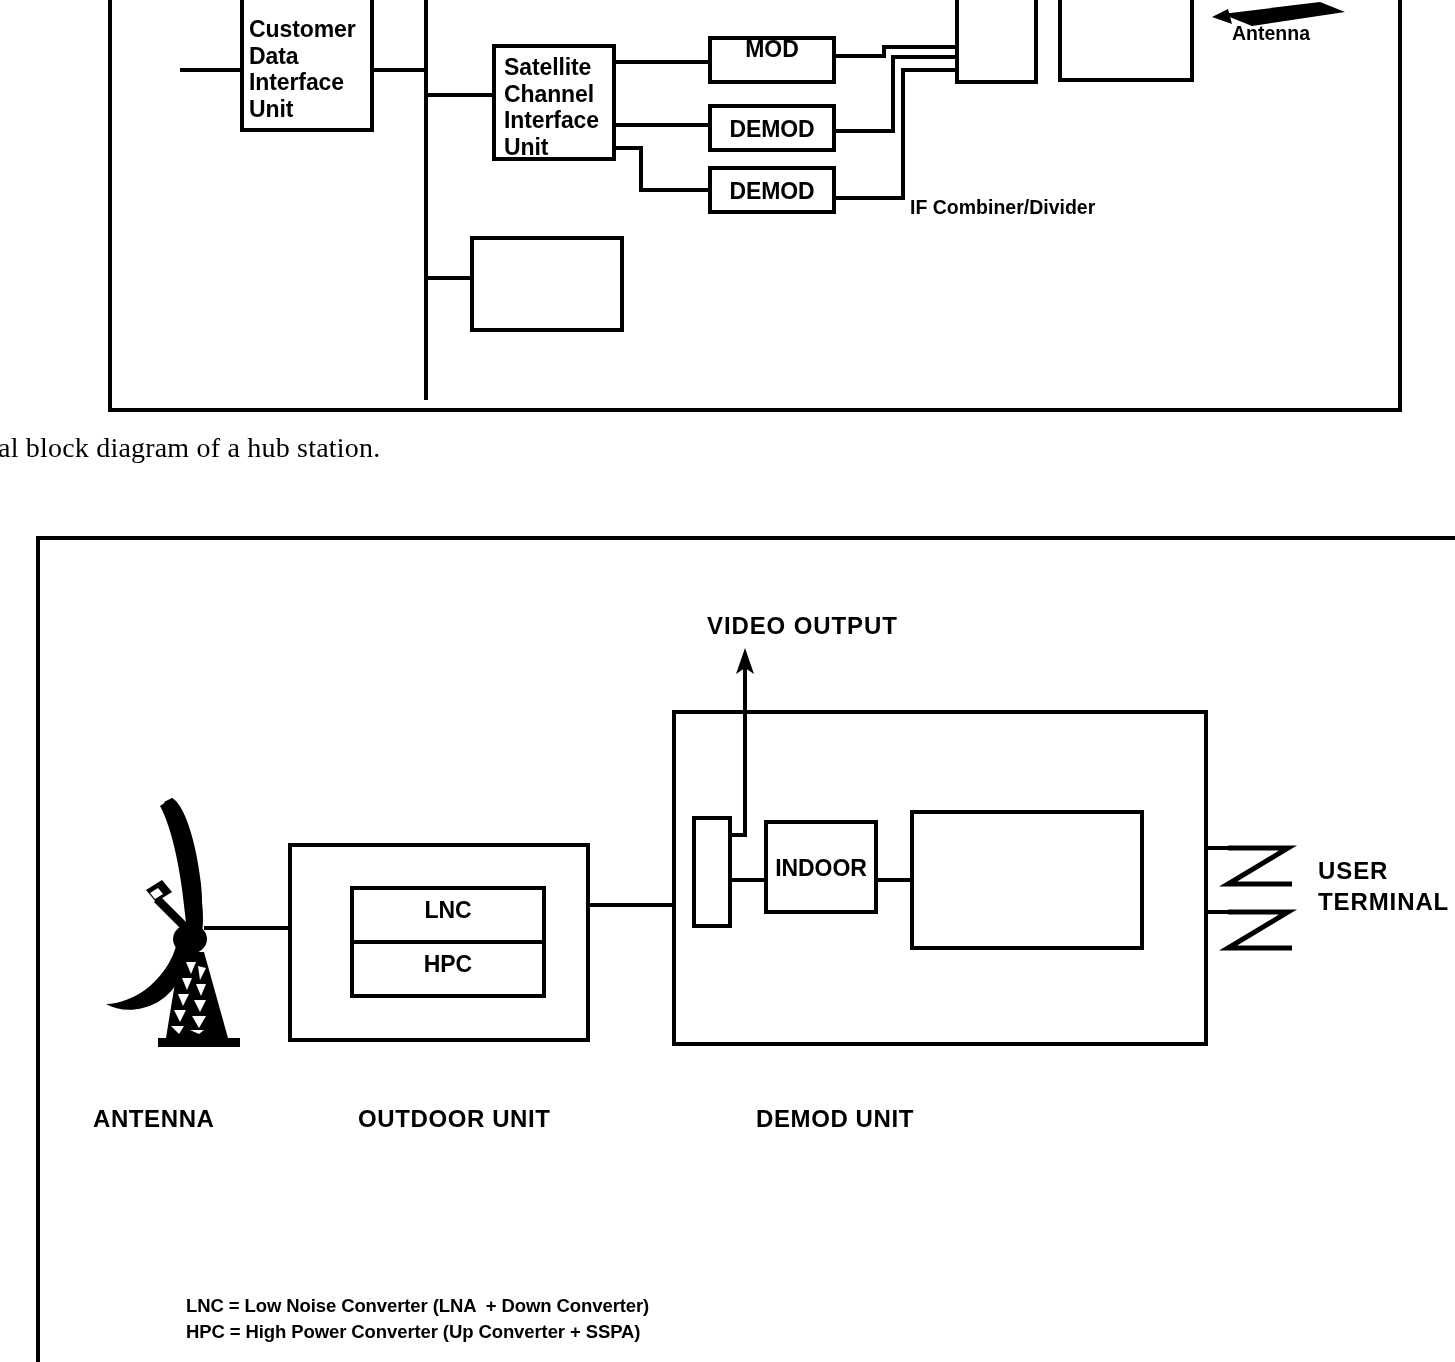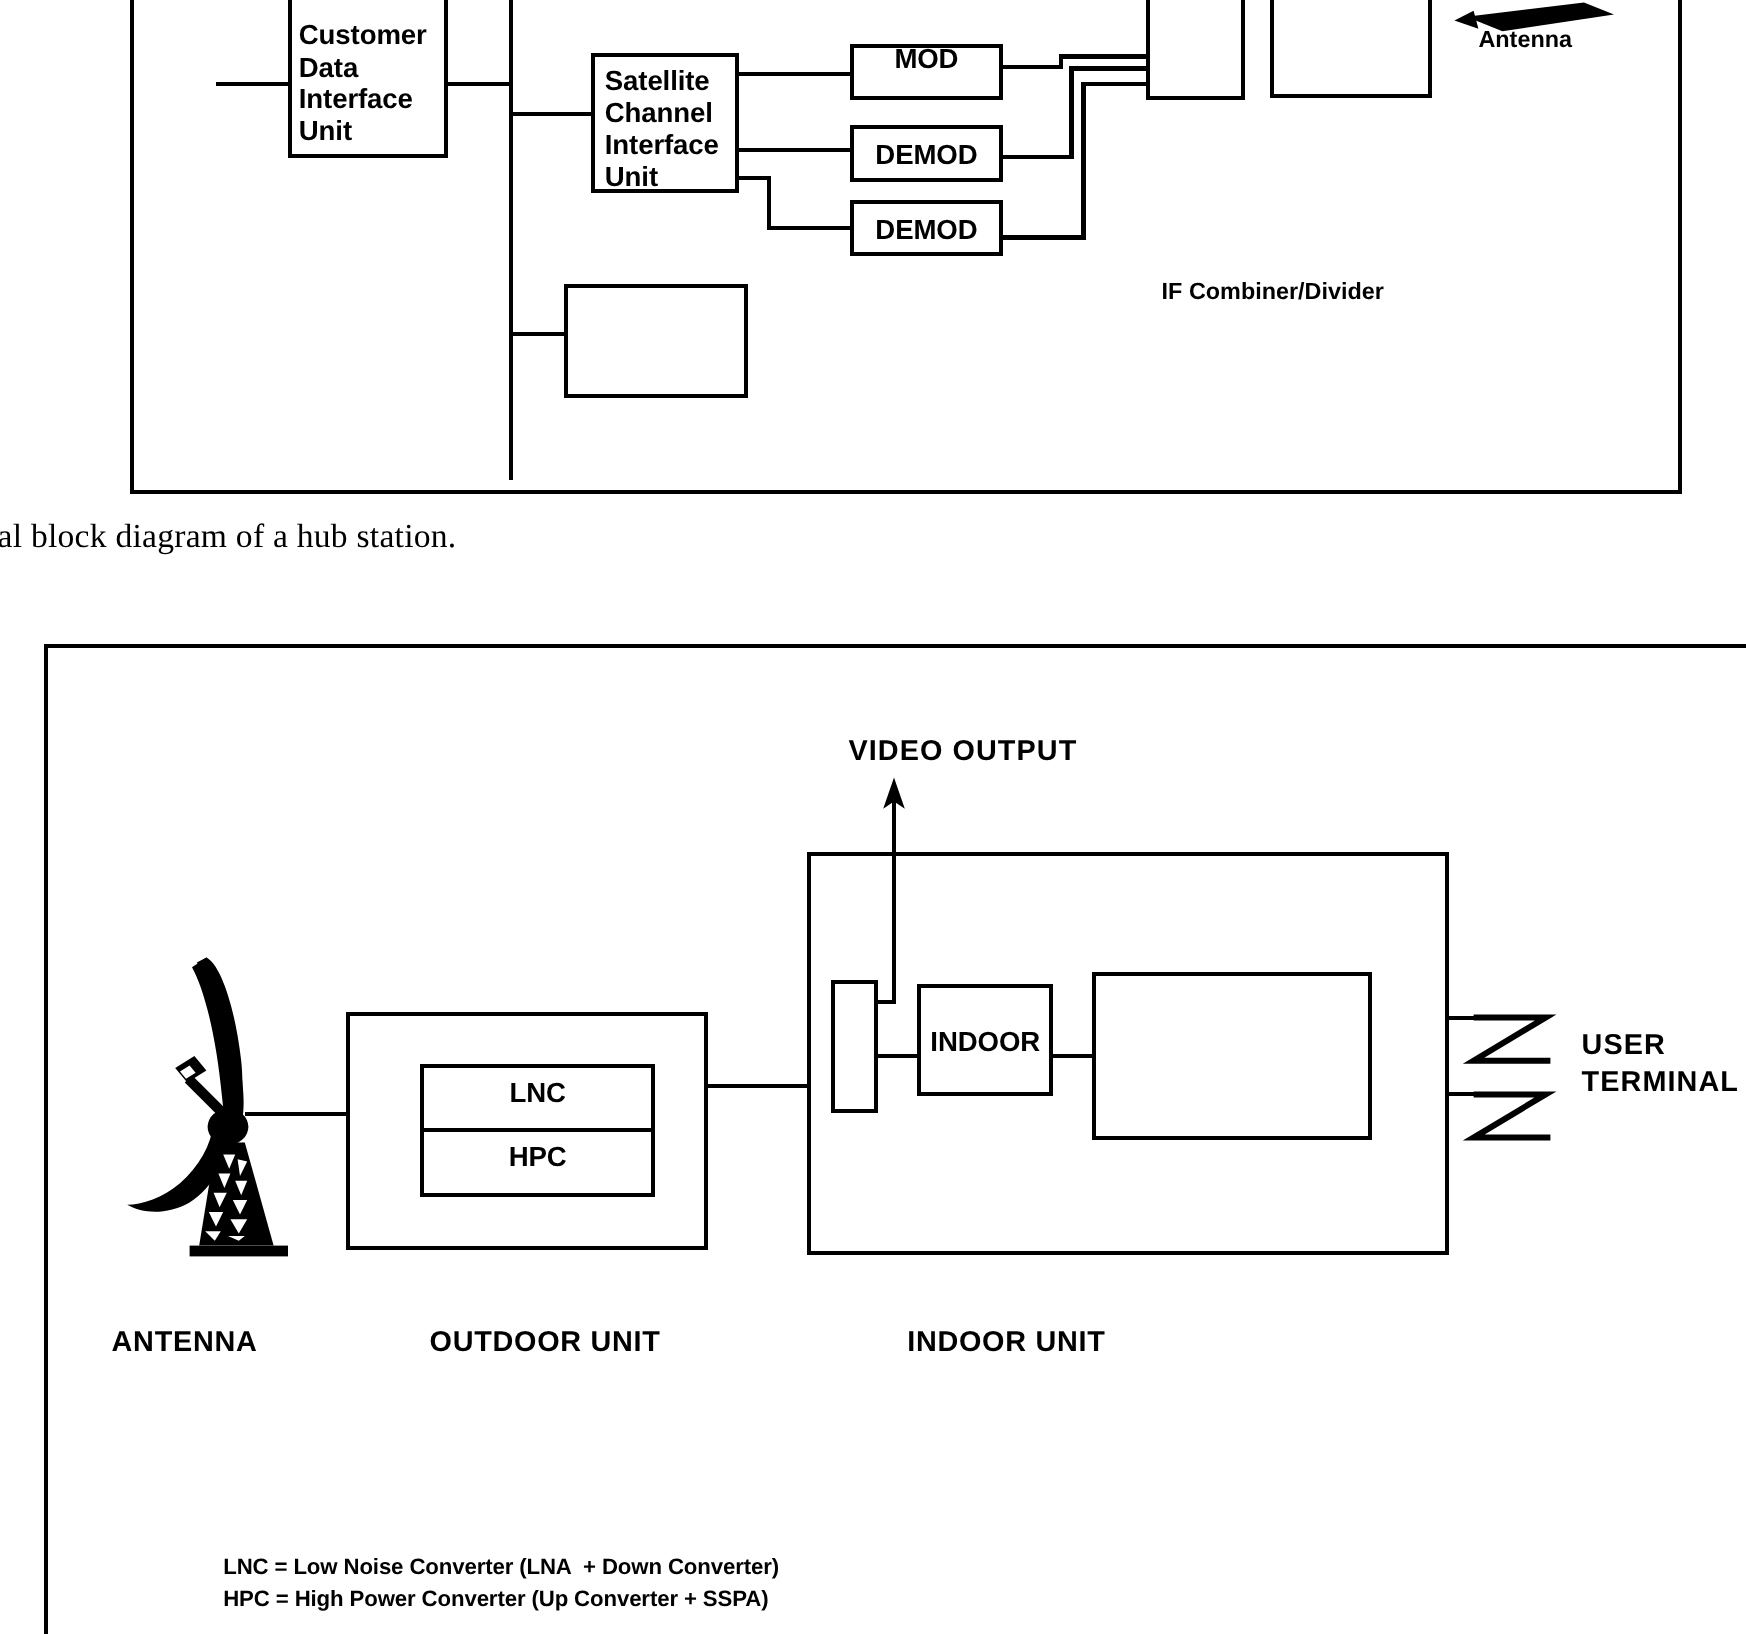--- a/index.html
+++ b/index.html
@@ -121,21 +121,21 @@
 Interface
 Unit</div>
 
   <div class="lbl box-label center" style="left:710px; top:36px; width:124px;">MOD</div>
 
   <div class="lbl box-label center" style="left:710px; top:116px; width:124px;">DEMOD</div>
 
   <div class="lbl box-label center" style="left:710px; top:178px; width:124px;">DEMOD</div>
 
 
-  <div class="lbl plain-bold" style="left:968px; top:196px;margin-top:36px;">IF Combiner/Divider</div>
+  <div class="lbl plain-bold" style="left:910px; top:196px;">IF Combiner/Divider</div>
 
   <div class="lbl plain-bold" style="left:1232px; top:22px;">Antenna</div>
 
   <div class="lbl caption-serif" style="left:-2px; top:432px;">al block diagram of a hub station.</div>
 
   <svg class="layer" viewBox="0 0 1455 1362" preserveAspectRatio="none" aria-hidden="true">
 
     <g fill="none" stroke="#000000" stroke-width="3.4" shape-rendering="crispEdges">
       <path d="M 1455 538 L 38 538 L 38 1372"></path>
     </g>
@@ -229,19 +229,19 @@
 
   <div class="lbl hdg" style="left:707px; top:612px;">VIDEO OUTPUT</div>
 
   <div class="lbl hdg" style="left:1318px; top:855px; line-height:1.3;">USER
 TERMINAL</div>
 
   <div class="lbl hdg tight" style="left:93px; top:1105px;">ANTENNA</div>
 
   <div class="lbl hdg tight" style="left:358px; top:1105px;">OUTDOOR UNIT</div>
 
-  <div class="lbl hdg tight" style="left:756px; top:1105px;">INDOOR UNIT</div>
+  <div class="lbl hdg tight" style="left:756px; top:1105px;">DEMOD UNIT</div>
 
   <div class="lbl legend" style="left:186px; top:1320px;">HPC = High Power Converter (Up Converter + SSPA)</div>
 
   <div class="lbl legend" style="left:186px; top:1294px;">LNC = Low Noise Converter (LNA  + Down Converter)</div>
 
 </div>
 
 </body></html>

